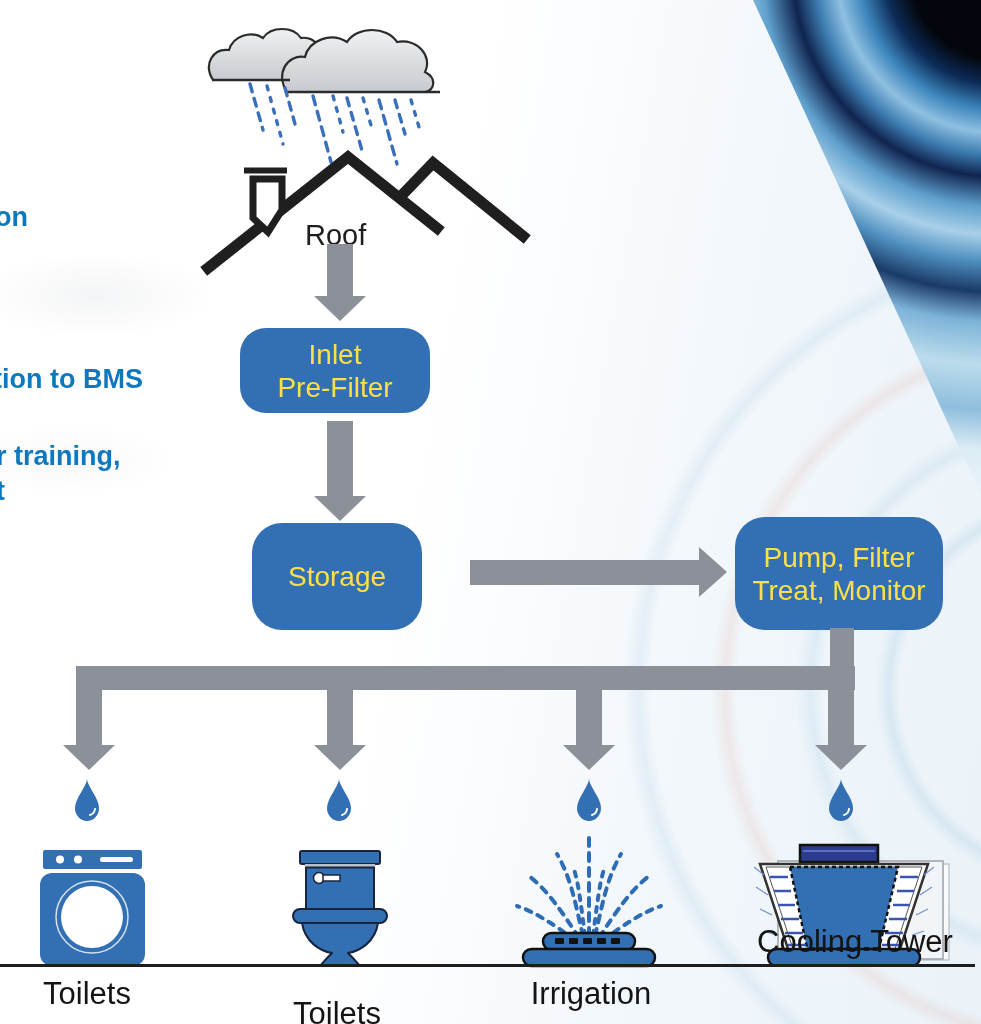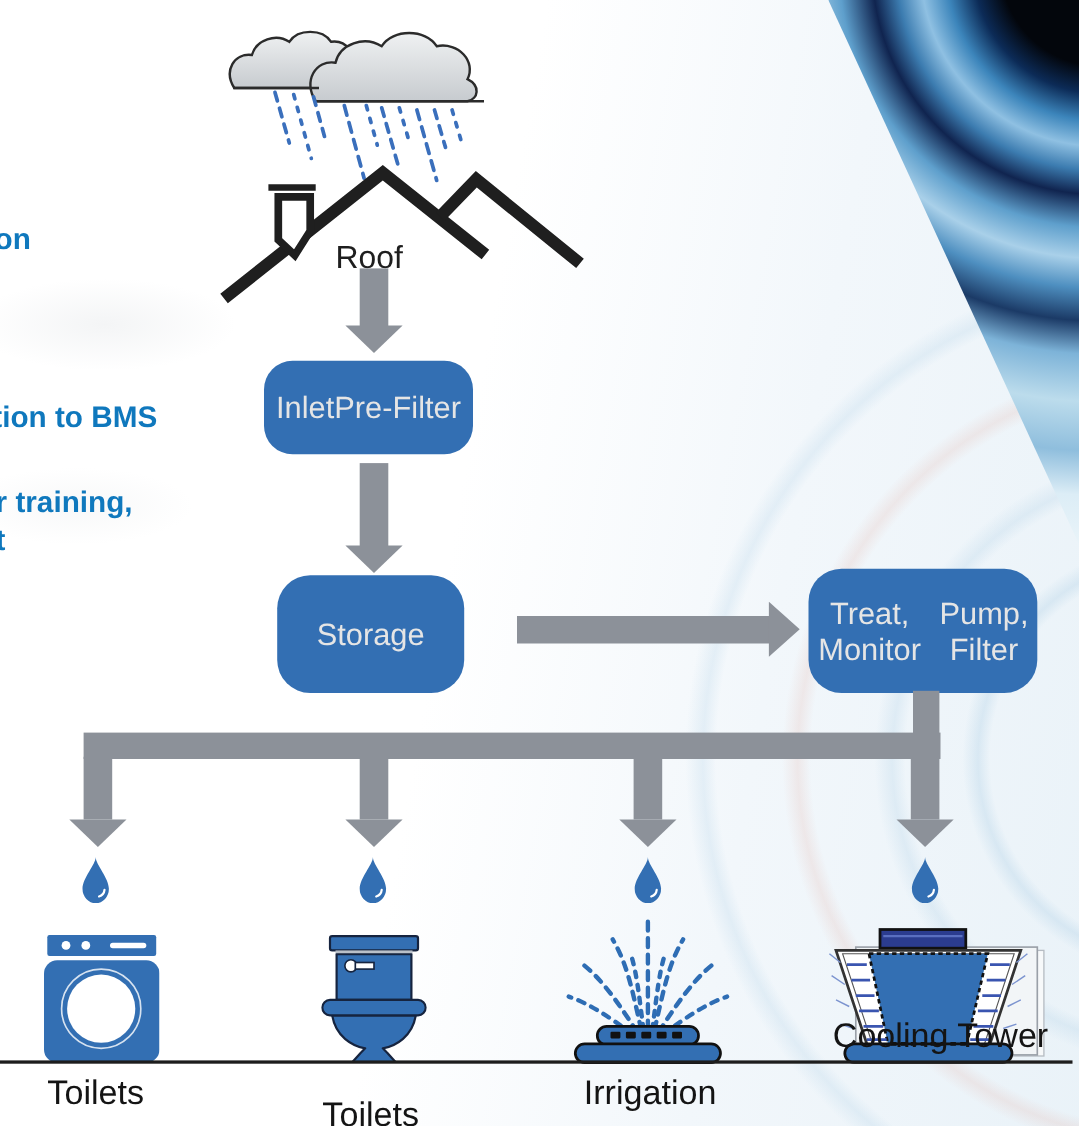--- a/index.html
+++ b/index.html
@@ -27,22 +27,22 @@
     clip-path:polygon(53px 0, 281px 0, 281px 495px);
     background:
       radial-gradient(circle 540px at 300px -30px,
         #03060c 0 90px, #0c2b57 115px, #3c85bb 140px, #8fc0e2 163px,
         #3c7cb0 185px, #10244f 207px, #5e9fcc 237px, #a9d0e9 265px,
         #4e8fc0 292px, #1b3a66 322px, #7db3d8 352px, #bcdcec 395px,
         #8fbedd 440px, #dcedf6 480px, #eef6fa 540px);
   }
   .frag{position:absolute;color:#0f78bd;font-weight:bold;font-size:27px;white-space:nowrap;}
   .node{
-    position:absolute;background:#336fb3;color:#e5e5e5;border-radius:28px;
-    display:flex;flex-direction:row;align-items:center;justify-content:center;
+    position:absolute;background:#336fb3;color:#fde047;border-radius:28px;
+    display:flex;flex-direction:column;align-items:center;justify-content:center;
     font-size:28px;line-height:33px;text-align:center;
   }
   .shaft{position:absolute;background:#8c9199;}
   .head-down{position:absolute;width:0;height:0;border-left:26px solid transparent;border-right:26px solid transparent;border-top:25px solid #8c9199;}
   .head-right{position:absolute;width:0;height:0;border-top:25px solid transparent;border-bottom:25px solid transparent;border-left:28px solid #8c9199;}
   .dest-label{position:absolute;color:#141414;font-size:31px;transform:translateX(-50%);white-space:nowrap;}
   #roof-label{position:absolute;color:#1e1e1e;font-size:29px;}
   #ground-line{position:absolute;left:0;top:964px;width:975px;height:3px;background:#1d1d1d;}
   svg{display:block;}
 </style>
@@ -108,22 +108,22 @@
   <div class="head-down" style="left:314px;top:496px;"></div>
 
   <div class="node" style="left:252px;top:523px;width:170px;height:107px;border-radius:30px;">
     <span>Storage</span>
   </div>
 
   <div class="shaft" style="left:470px;top:560px;width:230px;height:25px;"></div>
   <div class="head-right" style="left:699px;top:547px;"></div>
 
   <div class="node" style="left:735px;top:517px;width:208px;height:113px;border-radius:30px;">
+    <span>Pump, Filter</span>
     <span>Treat, Monitor</span>
-    <span>Pump, Filter</span>
   </div>
 
   <div class="shaft" style="left:830px;top:628px;width:24px;height:40px;"></div>
   <div class="shaft" style="left:76px;top:666px;width:779px;height:24px;"></div>
 
   <div class="shaft" style="left:76px;top:688px;width:26px;height:57px;"></div>
   <div class="head-down" style="left:63px;top:745px;"></div>
   <div class="shaft" style="left:327px;top:688px;width:26px;height:57px;"></div>
   <div class="head-down" style="left:314px;top:745px;"></div>
   <div class="shaft" style="left:576px;top:688px;width:26px;height:57px;"></div>

